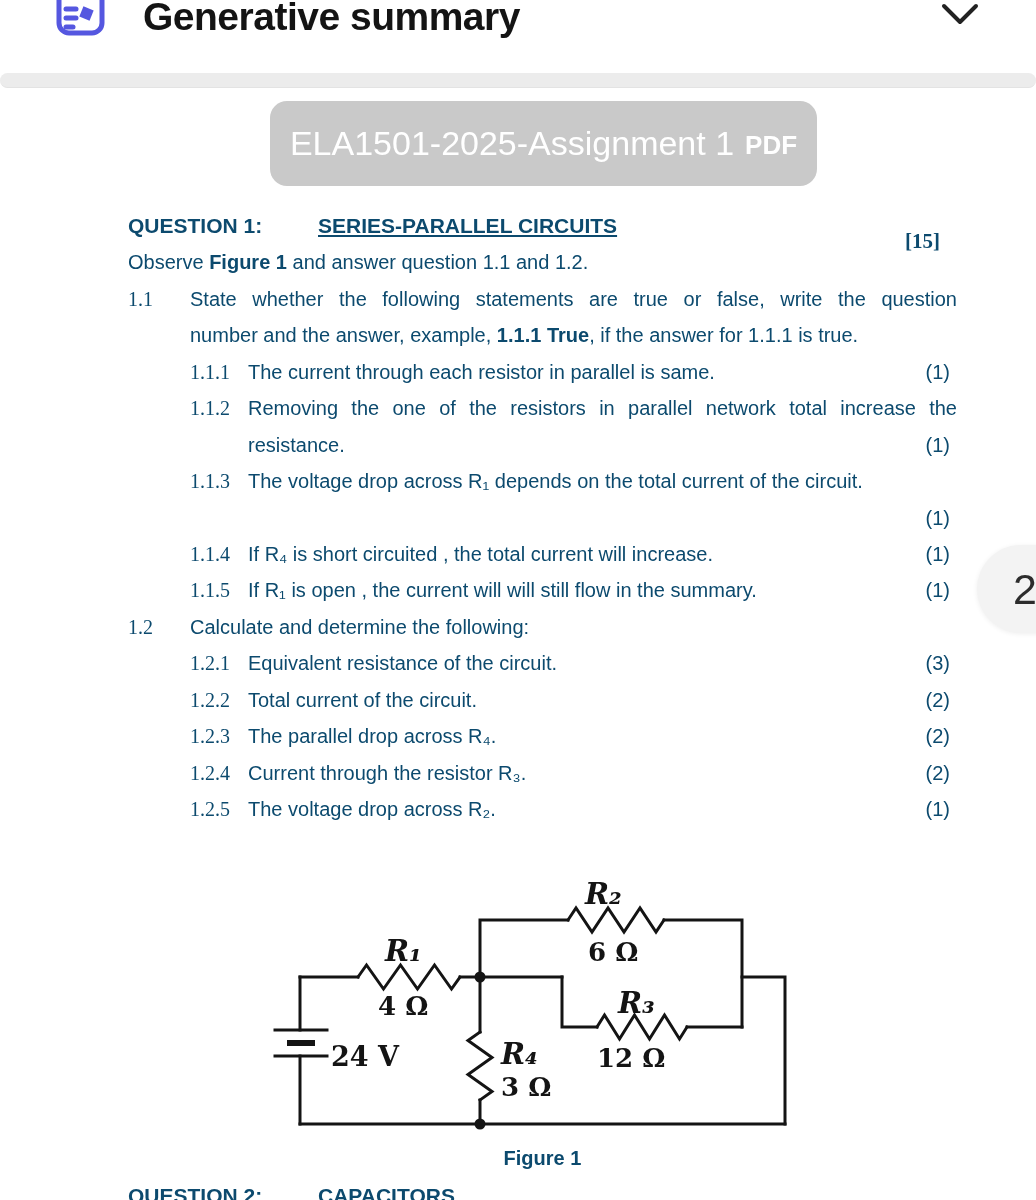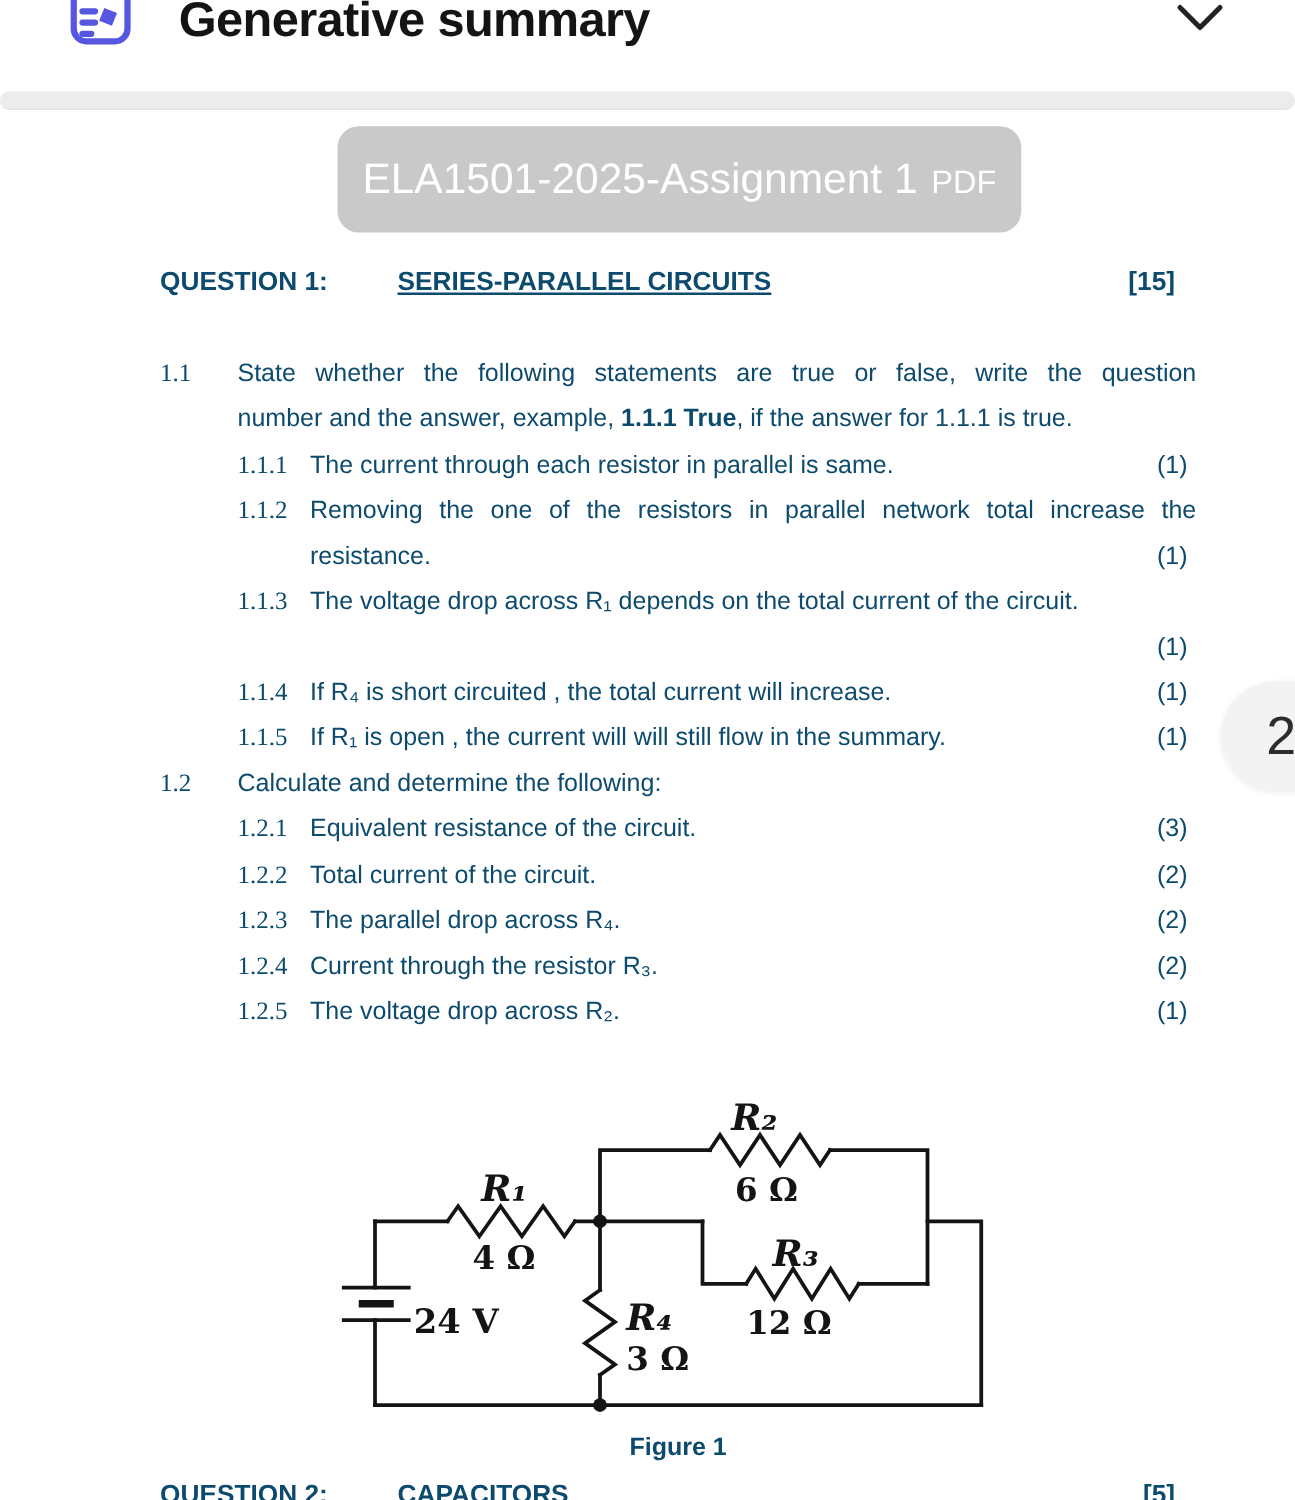--- a/index.html
+++ b/index.html
@@ -18,37 +18,37 @@
     position:absolute;left:0;top:73px;width:1036px;height:14px;
     background:#ececec;border-radius:8px;border-bottom:1px solid #e3e3e3;
   }
   
   .doc-pill{
     position:absolute;left:270px;top:101px;width:547px;height:85px;
     background:#c9c9c9;border-radius:17px;display:flex;align-items:center;justify-content:center;
     color:#ffffff;white-space:nowrap;
   }
   .doc-pill .nm{font-size:34px;font-weight:400;letter-spacing:0px;}
-  .doc-pill .ext{font-size:26px;font-weight:400;margin-left:11px;padding-top:3px;}
+  .doc-pill .ext{font-size:26px;font-weight:700;margin-left:11px;padding-top:3px;}
   
   .page-pill{
     position:absolute;right:0;top:545px;width:96px;height:88px;background:#f3f3f3;
     border-radius:44px 0 0 44px;display:flex;align-items:center;justify-content:center;
     box-shadow:0 1px 5px rgba(0,0,0,0.07);
   }
   .page-pill span{font-size:43px;color:#2c2c2c;}
   
   .row{position:absolute;left:128px;right:116px;font-size:20px;line-height:24px;color:#0c4a6e;}
   .row .n2{position:absolute;left:62px;top:0;font-family:Liberation Serif, serif;}
   .row .t2{position:absolute;left:120px;right:0;top:0;}
   .row .t2j{position:absolute;left:120px;right:0;top:0;text-align:justify;text-align-last:justify;}
   .row .t1j{position:absolute;left:62px;right:0;top:0;text-align:justify;text-align-last:justify;}
   .row .t1{position:absolute;left:62px;right:0;top:0;}
   .row .marks{position:absolute;right:7px;top:0;}
-  .row .bmarks{position:absolute;right:17px;top:0;font-weight:700;}
+  .row .bmarks{position:absolute;right:17px;top:15px;font-weight:700;font-family:Liberation Serif, serif;}
   .row .qtitle{position:absolute;left:190px;top:0;font-weight:700;text-decoration:underline;}
   .bold{font-weight:700;}
   .qhead{font-weight:700;font-size:21px;}
   .caption{text-align:center;font-weight:700;}
   
   .fig-svg{position:absolute;left:0;top:0;width:1036px;height:1200px;pointer-events:none;}
   .wire{stroke:#141414;stroke-width:3;fill:none;stroke-linecap:square;stroke-linejoin:miter;}
   .plate-thick{stroke:#141414;stroke-width:6;fill:none;stroke-linecap:butt;}
   .node{fill:#141414;}
   .clabel{font-family:"DejaVu Serif","Liberation Serif",serif;font-style:italic;font-weight:600;font-size:29px;fill:#141414;}
@@ -85,20 +85,23 @@
   <div class="page-pill">
     <span>2</span>
   </div>
 
   <div class="row qhead" style="top:214px">
     <span>QUESTION 1:</span>
     <span class="qtitle">SERIES-PARALLEL CIRCUITS</span>
     <span class="bmarks">[15]</span>
   </div>
 
+  <div class="row" style="top:250px">
+    <span>Observe </span><span class="bold">Figure 1</span><span> and answer question 1.1 and 1.2.</span>
+  </div>
 
   <div class="row" style="top:287px">
     <span class="n2" style="left:0">1.1</span>
     <span class="t1j">State whether the following statements are true or false, write the question</span>
   </div>
   <div class="row" style="top:323px">
     <span class="t1"><span>number and the answer, example, </span><span class="bold">1.1.1 True</span><span>, if the answer for 1.1.1 is true.</span></span>
   </div>
 
   <div class="row" style="top:360px">

